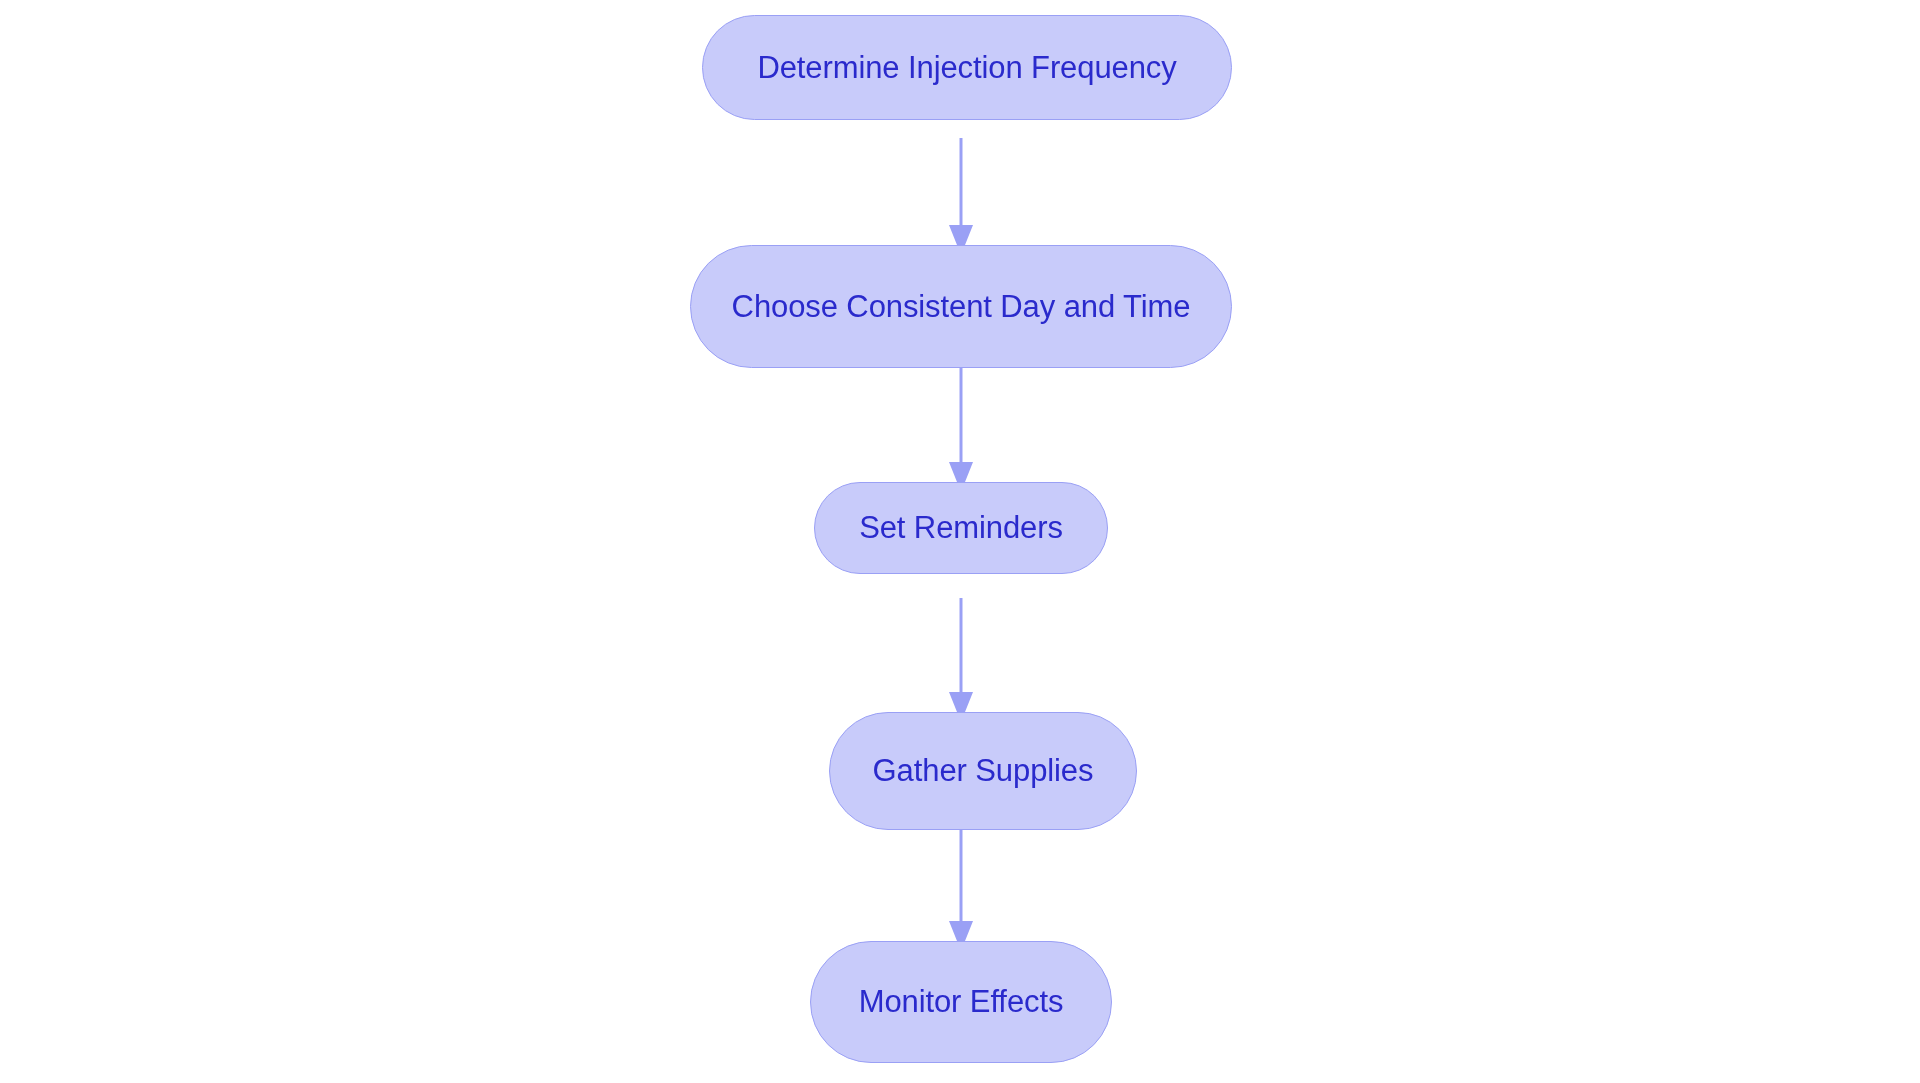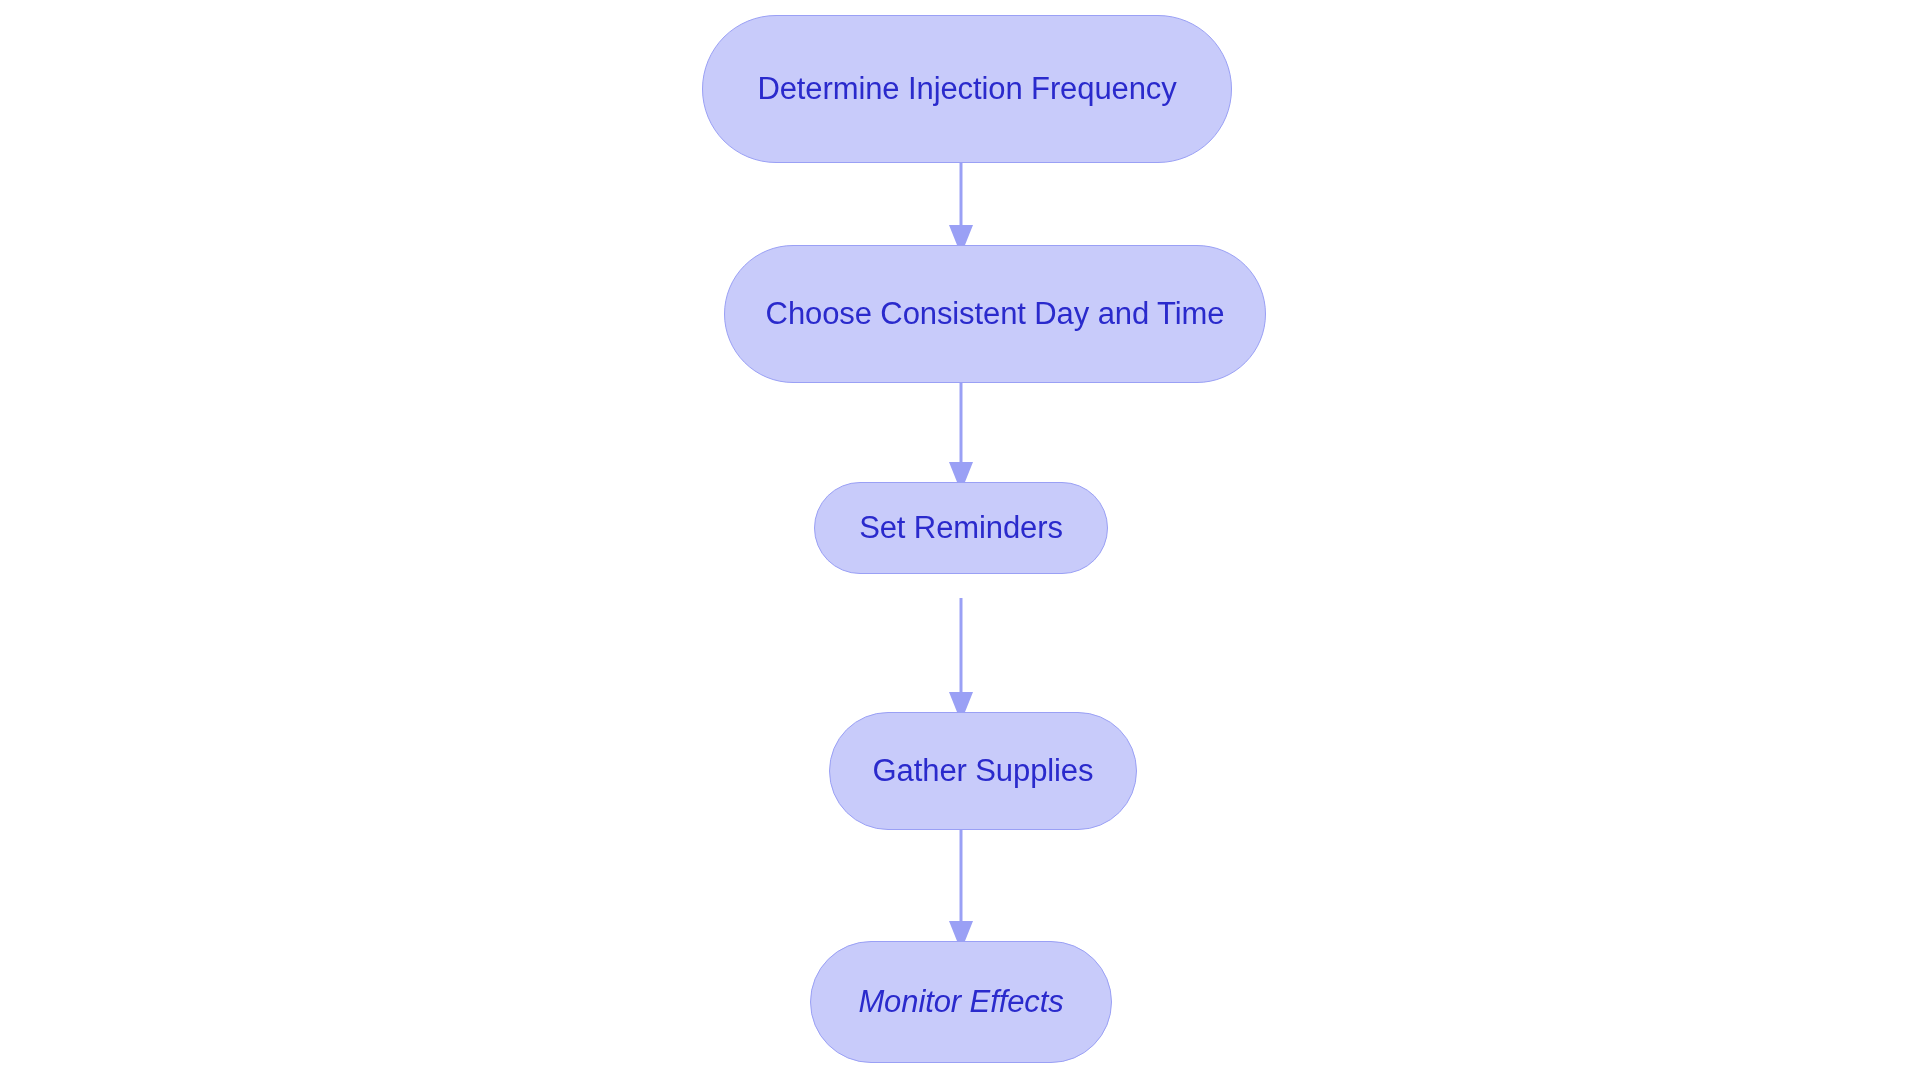--- a/index.html
+++ b/index.html
@@ -49,25 +49,25 @@
     font-size: 31px;
     font-weight: 400;
     line-height: 1.15;
     letter-spacing: -0.1px;
     color: #2a2acc;
     white-space: nowrap;
     padding: 0 10px;
   }
 
   
-  #node-0 { left: 702px;  top: 15px;   width: 530px; height: 148px; }
-  #node-1 { left: 724px;  top: 245px;  width: 542px; height: 138px; }
+  #node-0 { left: 702px;  top: 15px;   width: 530px; height: 105px; }
+  #node-1 { left: 690px;  top: 245px;  width: 542px; height: 123px; }
   #node-2 { left: 814px;  top: 482px;  width: 294px; height: 92px; }
   #node-3 { left: 829px;  top: 712px;  width: 308px; height: 118px; }
-  #node-4 { left: 810px;  top: 941px;  width: 302px; height: 122px; font-style: italic; }
+  #node-4 { left: 810px;  top: 941px;  width: 302px; height: 122px; }
 </style>
 </head>
 <body>
 
 <div id="flow-canvas">
 
   <svg id="edge-layer" viewBox="0 0 1920 1083" width="1920" height="1083" xmlns="http://www.w3.org/2000/svg">
     <defs>
       <marker id="arrowhead" markerWidth="10" markerHeight="8" refX="1.0" refY="4" orient="auto" markerUnits="strokeWidth">
         <polygon points="0,0 10,4 0,8" fill="#9aa0f5"></polygon>

